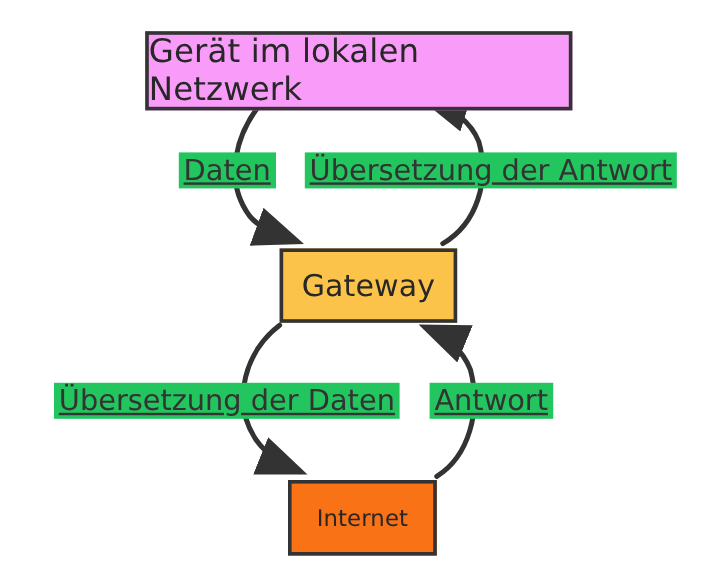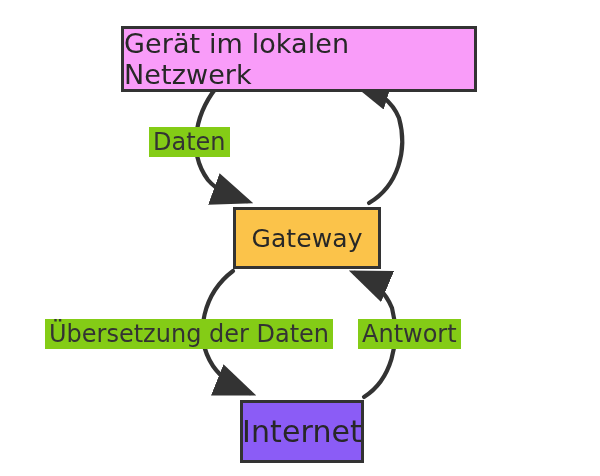--- a/index.html
+++ b/index.html
@@ -48,32 +48,33 @@
     height: 62px;
     background: #fbc martial;
     background: #fbc34a;
     font-size: 25px;
   }
   #node-internet {
     left: 240px;
     top: 400px;
     width: 124px;
     height: 63px;
-    background: #8b5cf6;
-    font-size: 30px;
+    background: #f97316;
+    font-size: 19px;
   }
   .edge-label {
     position: absolute;
-    background: #84cc16;
+    background: #22c55e;
     color: #333333;
     font-size: 24px;
     line-height: 1.18;
     padding: 1px 4px;
     box-sizing: border-box;
     white-space: nowrap;
+    text-decoration: underline;
   }
   #label-daten        { left: 149px; top: 127px; }
   #label-uebers-antw  { left: 254px; top: 127px; }
   #label-uebers-daten { left: 45px;  top: 319px; }
   #label-antwort      { left: 358px; top: 319px; text-align: center; }
 </style>
 </head>
 <body>
 
 <div id="canvas">
@@ -95,18 +96,19 @@
   </svg>
 
   <div class="node" id="node-device">Gerät im lokalen Netzwerk</div>
 
   <div class="node" id="node-gateway">Gateway</div>
 
   <div class="node" id="node-internet">Internet</div>
 
   <div class="edge-label" id="label-daten">Daten</div>
 
+  <div class="edge-label" id="label-uebers-antw">Übersetzung der Antwort</div>
 
   <div class="edge-label" id="label-uebers-daten">Übersetzung der Daten</div>
 
   <div class="edge-label" id="label-antwort">Antwort</div>
 
 </div>
 
 </body></html>

